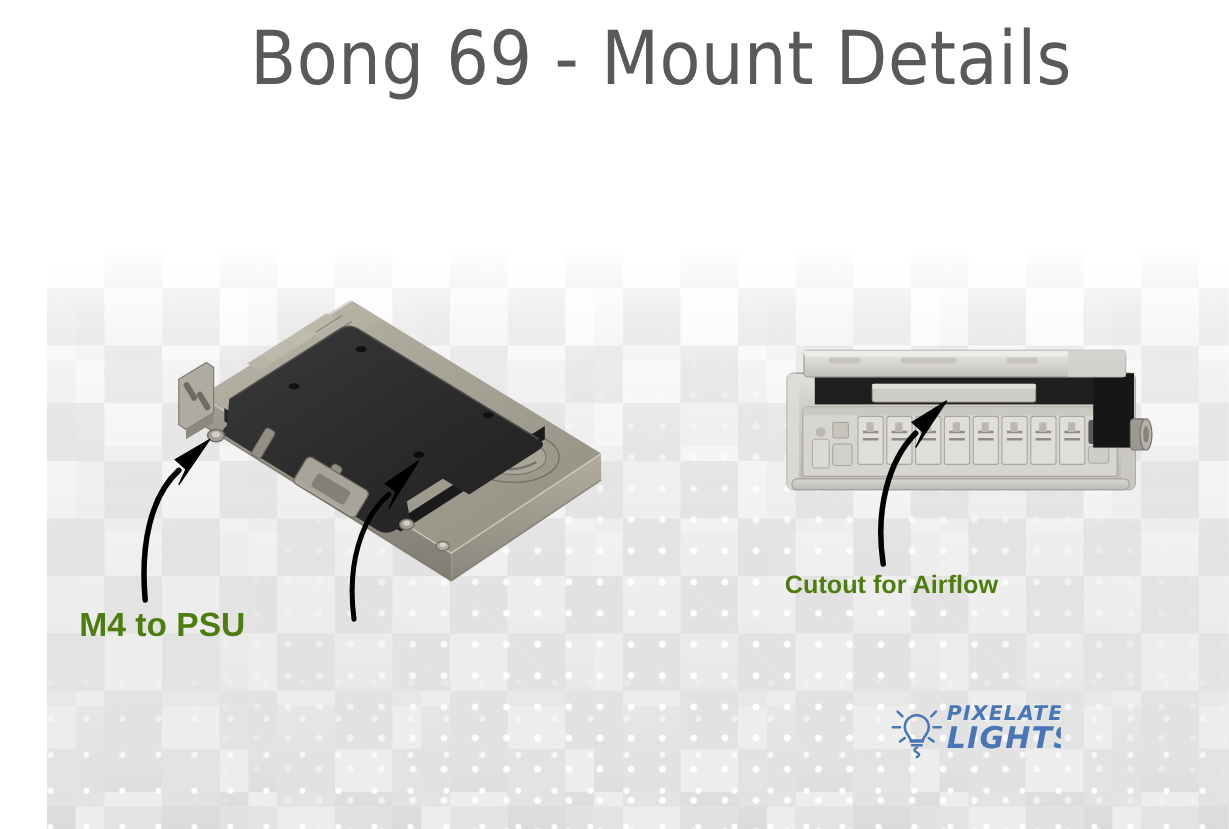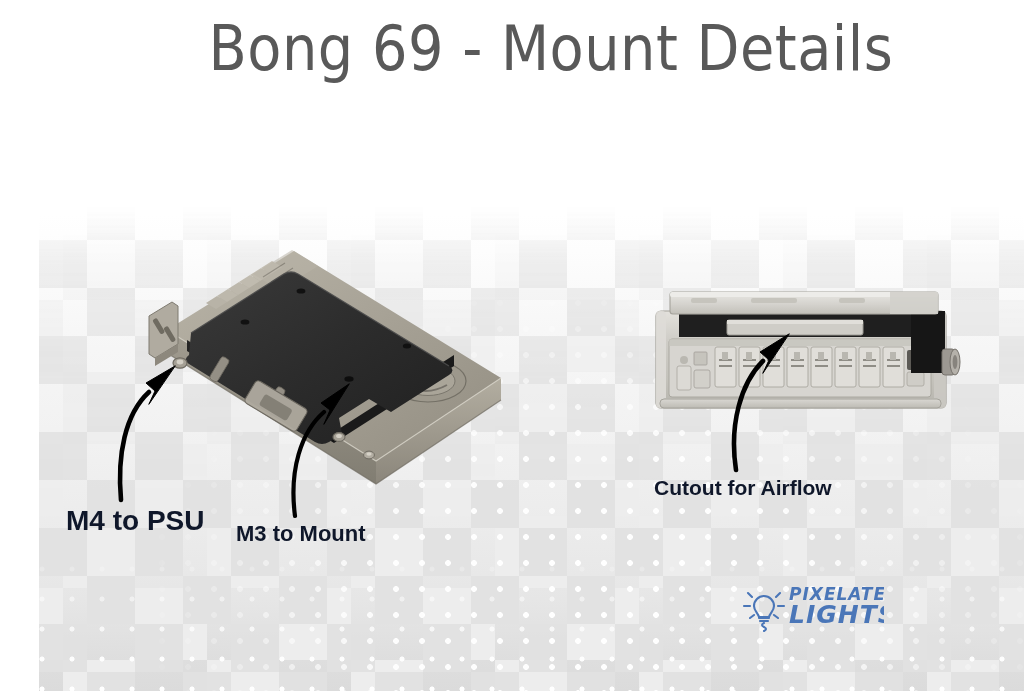--- a/index.html
+++ b/index.html
@@ -72,21 +72,21 @@
     letter-spacing:.5px;
     color:#595959;
     white-space:nowrap;
   }
 
   
   .callout{
     position:absolute;
     font-family:"Liberation Sans", sans-serif;
     font-weight:bold;
-    color:#0f172a;
+    color:#4d7c0f;
     white-space:nowrap;
   }
   #label-m4{left:27px;  top:505px; font-size:28px;}
   #label-m3{left:197px; top:521px; font-size:22px;}
   #label-cutout{left:615px; top:476px; font-size:21px;}
 
   
   .vec{position:absolute;left:0;top:0;width:1024px;height:691px;}
 
   
@@ -351,21 +351,20 @@
       </g>
 
       <g>
         <path d="M697,470 C690,424 702,383 724,361" fill="none" stroke-width="4.6"></path>
         <polygon points="750,334 721,352 730,360 724,373"></polygon>
       </g>
     </g>
   </svg>
 
   <div class="callout" id="label-m4">M4 to PSU</div>
-  <div class="callout" id="label-m3">M3 to Mount</div>
   <div class="callout" id="label-cutout">Cutout for Airflow</div>
 
   <svg id="logo" viewBox="0 0 148 56" xmlns="http://www.w3.org/2000/svg">
     <g fill="none" stroke="#4a76b8" stroke-width="2.1" stroke-linecap="round">
       <path d="M18,30 a10,10 0 1,1 20,0 c0,5 -4,7 -5,11 l-10,0 c-1,-4 -5,-6 -5,-11 z"></path>
       <path d="M23,42 h10 M24,45 h8"></path>
       <path d="M28,47 q-4,2 0,4 q4,2 0,4"></path>
       <path d="M8,30 h6 M42,30 h6 M12,17 l4,4 M44,17 l-4,4 M14,42 l4,-3 M42,42 l-4,-3"></path>
     </g>
     <text x="53" y="24" font-family="'DejaVu Sans','Liberation Sans',sans-serif" font-size="17" font-weight="bold" font-style="italic" letter-spacing="1" fill="#4a76b8">PIXELATED</text>

